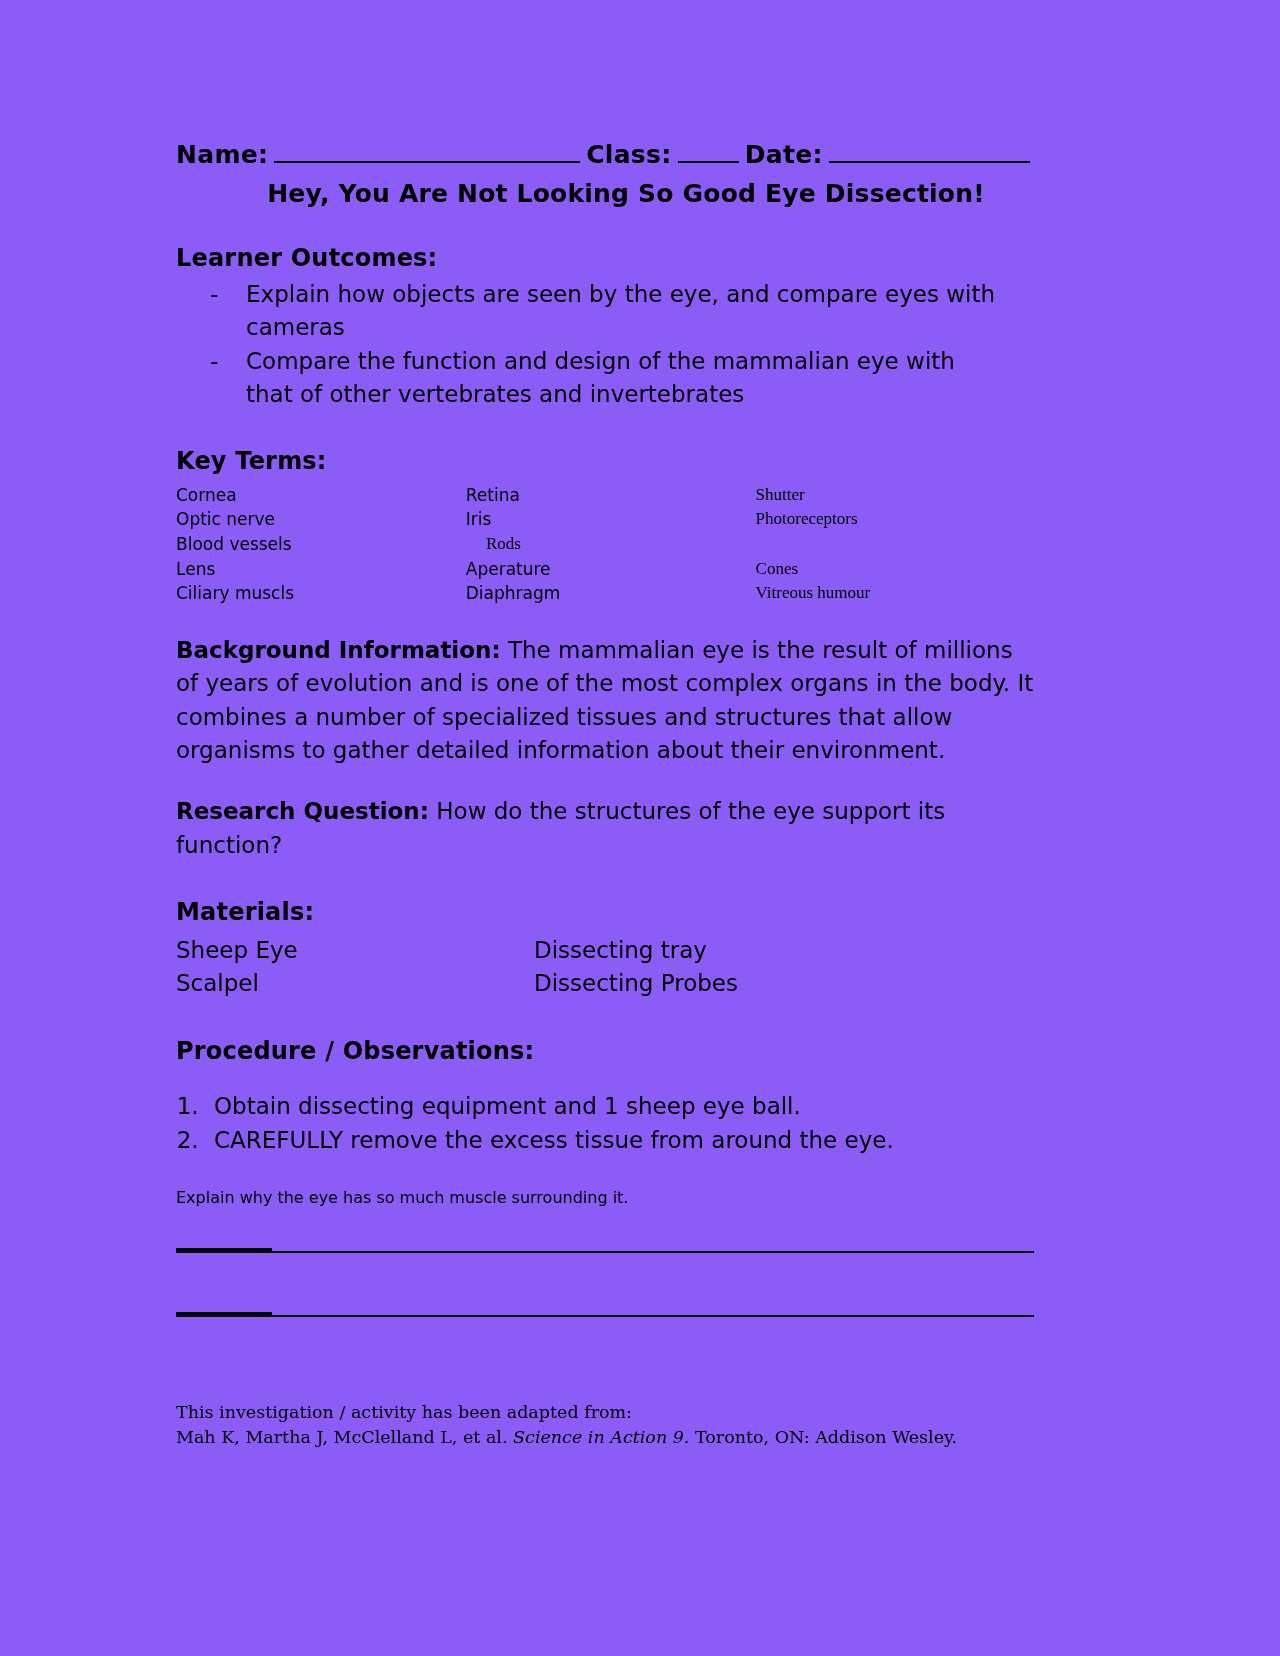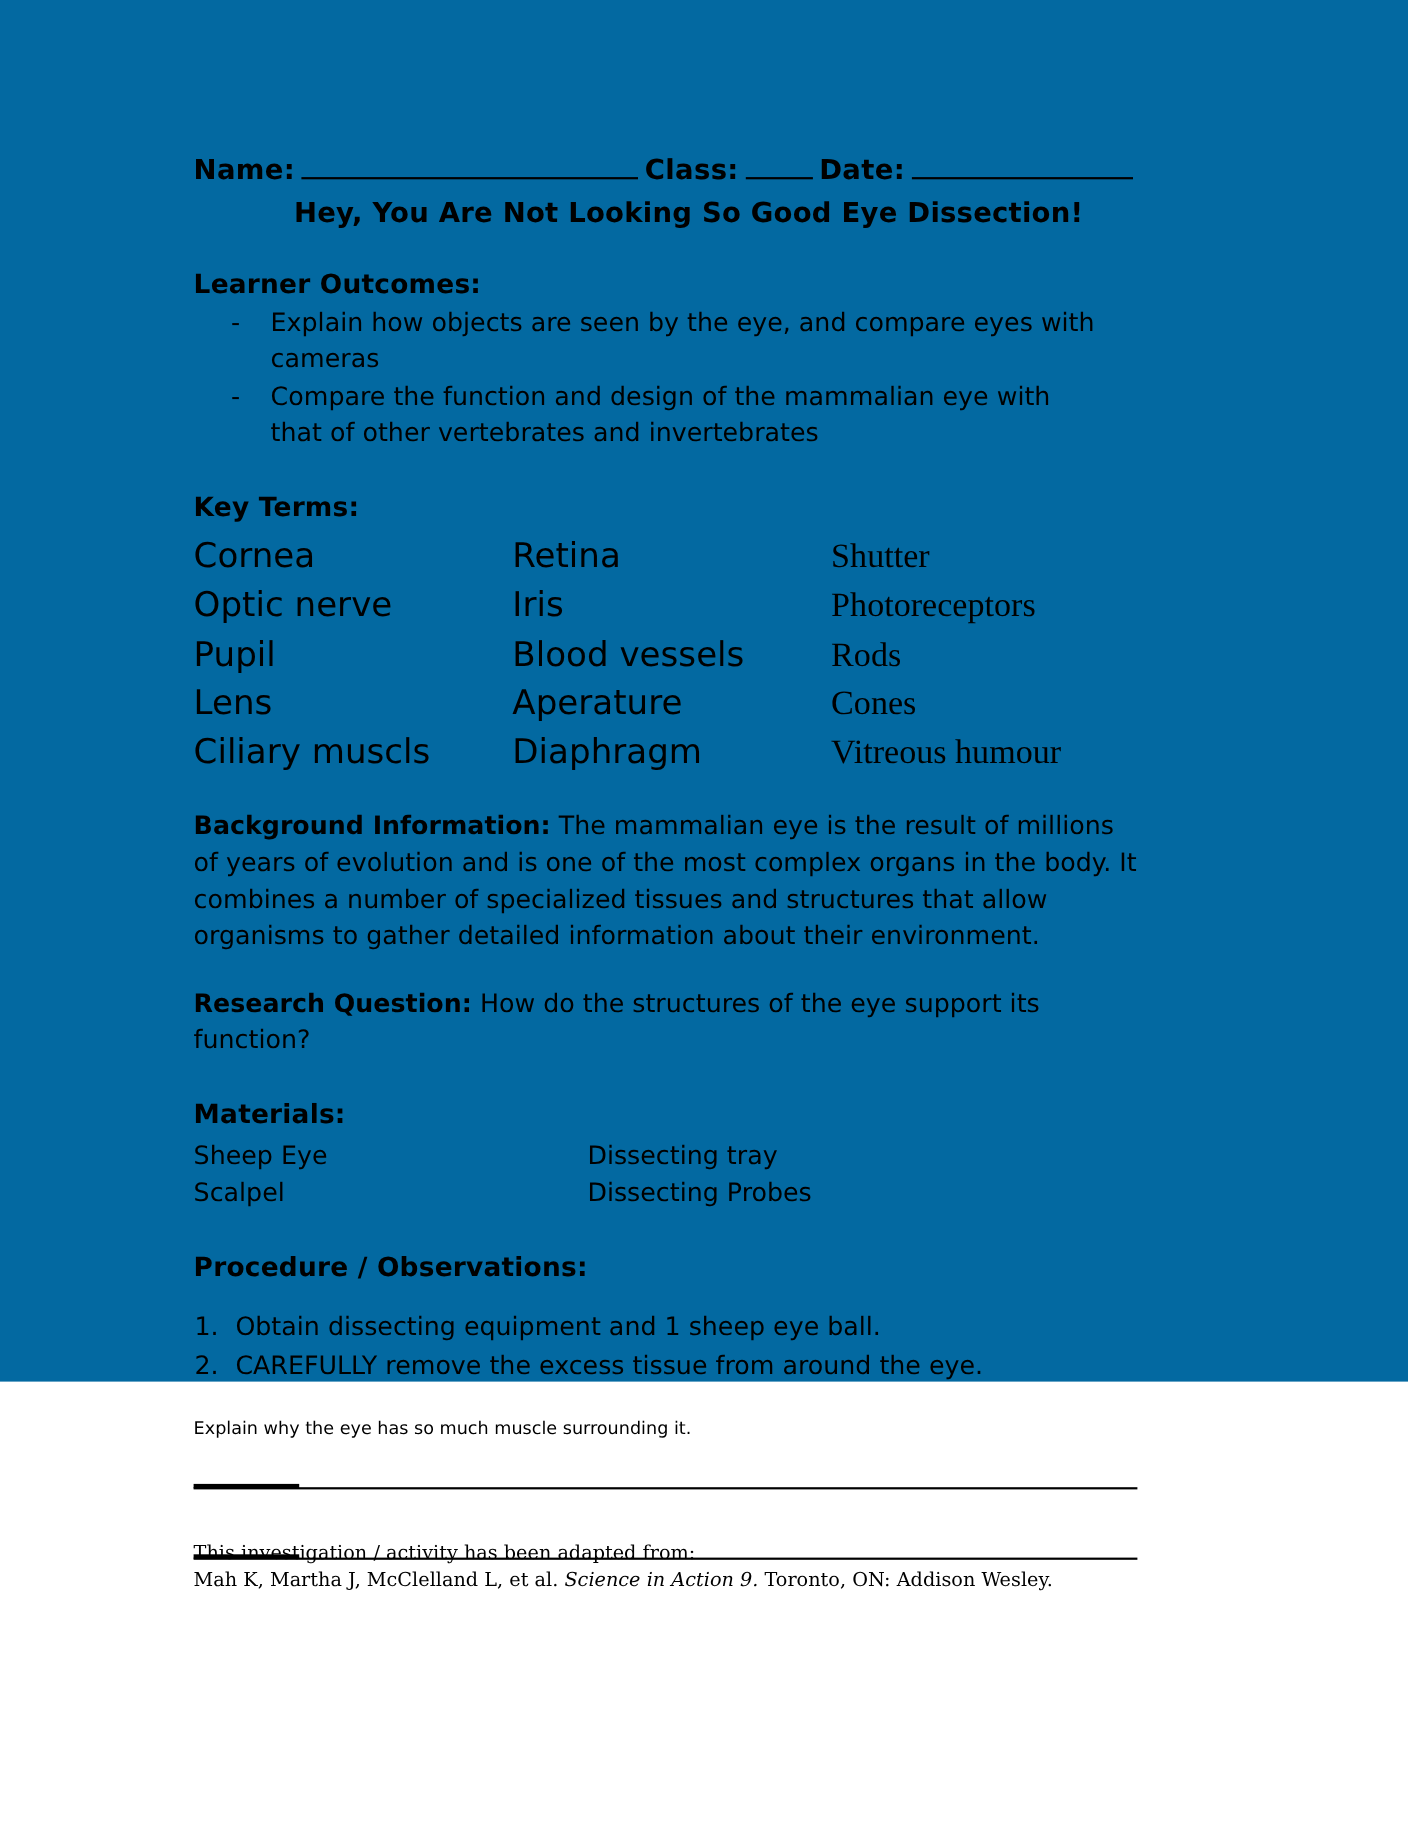--- a/index.html
+++ b/index.html
@@ -12,22 +12,22 @@
     height: 1656px;
     font-family: "DejaVu Sans", sans-serif;
     color: #000000;
     position: relative;
     overflow: hidden;
   }
   .page {
     position: absolute;
     left: 0; top: 0;
     width: 1280px;
-    height: 1256px;
-    background: #0369a1;
+    height: 1656px;
+    background: #8b5cf6;
   }
   .content {
     position: absolute;
     left: 176px;
     top: 140px;
     width: 860px;
   }
 
   
   .header-line {
@@ -79,21 +79,21 @@
   }
   .outcomes .dash {
     width: 36px;
     flex: none;
   }
   .outcomes .txt { max-width: 760px; }
 
   
   .terms {
     margin-top: 8px;
-    font-size: 31px;
+    font-size: 17px;
     line-height: 1.45;
   }
   .terms-row { display: flex; }
   .terms-col { width: 310px; }
   .terms-col.c3 { width: 300px; font-family: Liberation Serif, serif; }
 
   
   p.para {
     font-size: 23px;
     line-height: 1.45;
@@ -194,21 +194,20 @@
         <div class="terms-col">Cornea</div>
         <div class="terms-col">Retina</div>
         <div class="terms-col c3">Shutter</div>
       </div>
       <div class="terms-row">
         <div class="terms-col">Optic nerve</div>
         <div class="terms-col">Iris</div>
         <div class="terms-col c3">Photoreceptors</div>
       </div>
       <div class="terms-row">
-        <div class="terms-col">Pupil</div>
         <div class="terms-col">Blood vessels</div>
         <div class="terms-col c3">Rods</div>
       </div>
       <div class="terms-row">
         <div class="terms-col">Lens</div>
         <div class="terms-col">Aperature</div>
         <div class="terms-col c3">Cones</div>
       </div>
       <div class="terms-row">
         <div class="terms-col">Ciliary muscls</div>

